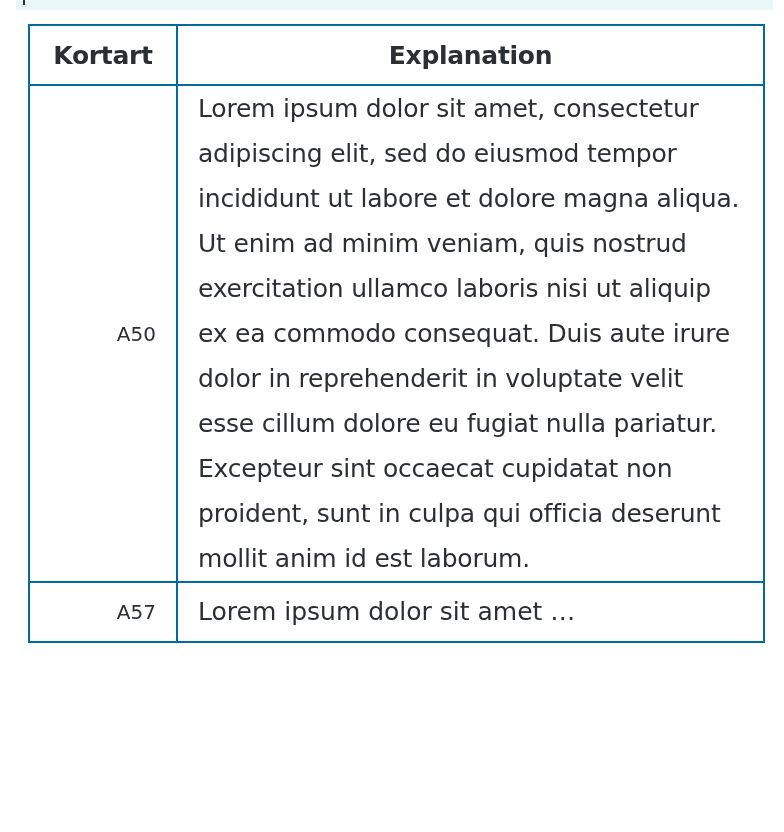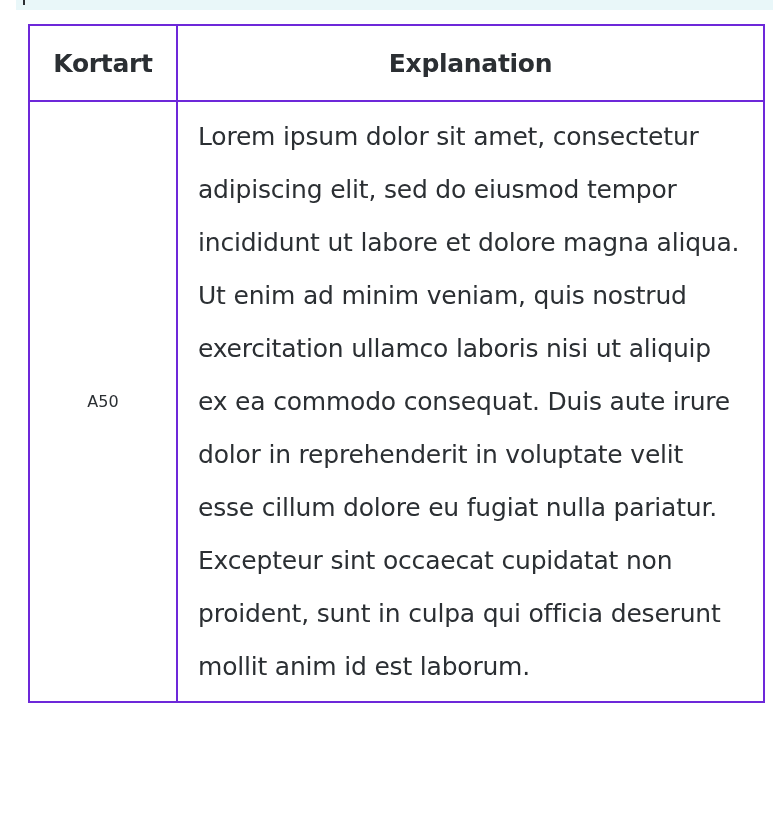--- a/index.html
+++ b/index.html
@@ -35,39 +35,39 @@
       position: absolute;
       left: 28px;
       top: 24px;
       width: 735px;
       border-collapse: collapse;
       table-layout: fixed;
       font-size: 25px;
     }
     table.info-table th,
     table.info-table td {
-      border: 2px solid #6d28d9;
-      padding: 8px 20px;
+      border: 2px solid #0369a1;
+      padding: 0 20px;
       vertical-align: middle;
     }
     table.info-table th {
       height: 58px;
       font-weight: bold;
       font-size: 25px;
       text-align: center;
       letter-spacing: -0.3px;
     }
     col.c1 { width: 148px; }
     col.c2 { width: 587px; }
     td.code {
-      text-align: center;
-      font-size: 16px;
+      text-align: right;
+      font-size: 20px;
     }
     td.explain {
-      line-height: 53px;
+      line-height: 45px;
       padding-top: 5px;
       padding-bottom: 9px;
       letter-spacing: -0.2px;
       margin-left: 48px;
     }
     tr.short td {
       height: 58px;
       line-height: 30px;
     }
   </style>
@@ -87,14 +87,18 @@
     <tr>
       <th>Kortart</th>
       <th>Explanation</th>
     </tr>
   </thead>
   <tbody>
     <tr>
       <td class="code">A50</td>
       <td class="explain">Lorem ipsum dolor sit amet, consectetur adipiscing elit, sed do eiusmod tempor incididunt ut labore et dolore magna aliqua. Ut enim ad minim veniam, quis nostrud exercitation ullamco laboris nisi ut aliquip ex ea commodo consequat. Duis aute irure dolor in reprehenderit in voluptate velit esse cillum dolore eu fugiat nulla pariatur. Excepteur sint occaecat cupidatat non proident, sunt in culpa qui officia deserunt mollit anim id est laborum.</td>
     </tr>
+    <tr class="short">
+      <td class="code">A57</td>
+      <td class="explain-short">Lorem ipsum dolor sit amet …</td>
+    </tr>
   </tbody>
 </table>
 
 </body></html>

